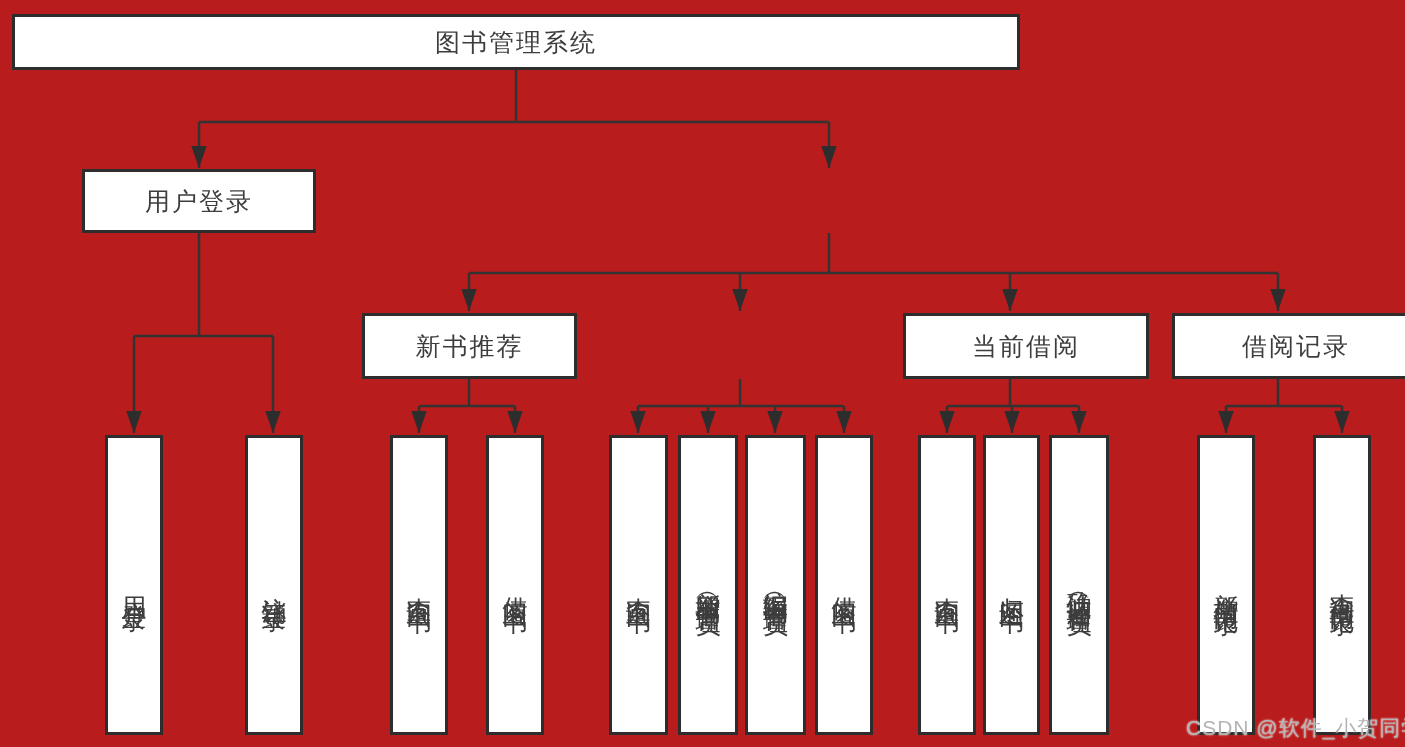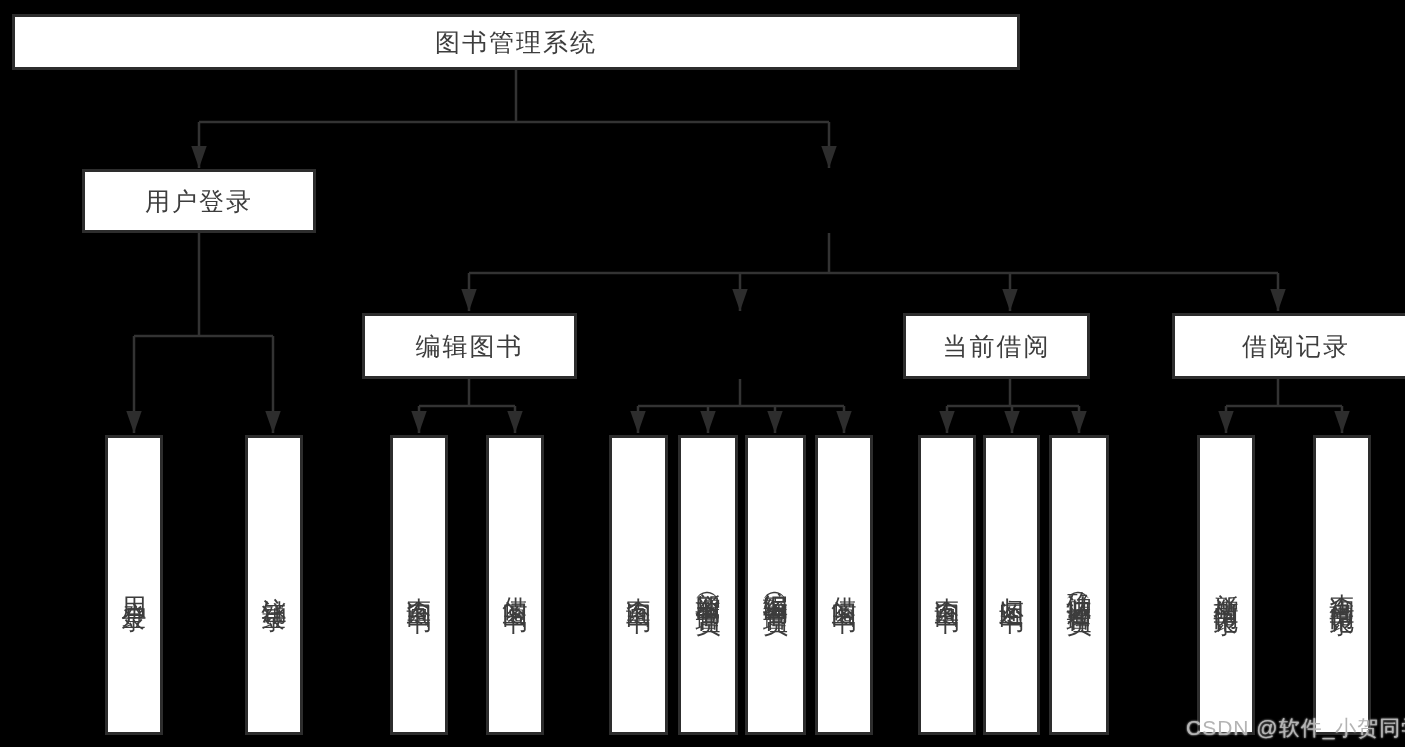--- a/index.html
+++ b/index.html
@@ -1,17 +1,17 @@
 <!DOCTYPE html>
 <html><head>
 <meta charset="utf-8">
 <style>
   html,body{margin:0;padding:0;background:#ffffff;}
   .canvas{
-    position:relative;width:1405px;height:747px;background:#000000;overflow:hidden;
+    position:relative;width:1405px;height:747px;background:#b91c1c;overflow:hidden;
     font-family:"Liberation Sans","DejaVu Sans",sans-serif;
   }
   svg.connectors{position:absolute;left:0;top:0;z-index:1;}
   .box{
     position:absolute;box-sizing:border-box;z-index:2;
     border:3px solid #2d2d2d;background:#ffffff;
     display:flex;align-items:center;justify-content:center;
     font-size:25px;color:#3d3d3d;letter-spacing:2px;
     white-space:nowrap;
   }
@@ -82,22 +82,22 @@
       <path d="M1226,406 H1342"></path>
       <path d="M1226,406 V433" marker-end="url(#arrow)"></path>
       <path d="M1342,406 V433" marker-end="url(#arrow)"></path>
     </g>
   </svg>
 
   <div class="box" style="left:12px;top:14px;width:1008px;height:56px">图书管理系统</div>
 
   <div class="box" style="left:82px;top:169px;width:234px;height:64px">用户登录</div>
 
-  <div class="box" style="left:362px;top:313px;width:215px;height:66px">编辑图书</div>
-  <div class="box" style="left:903px;top:313px;width:187px;height:66px">当前借阅</div>
+  <div class="box" style="left:362px;top:313px;width:215px;height:66px">新书推荐</div>
+  <div class="box" style="left:903px;top:313px;width:246px;height:66px">当前借阅</div>
   <div class="box" style="left:1172px;top:313px;width:248px;height:66px">借阅记录</div>
 
   <div class="vbox" style="left:105px;top:435px;width:58px;height:300px">用户登录</div>
   <div class="vbox" style="left:245px;top:435px;width:58px;height:300px">注销登录</div>
 
   <div class="vbox" style="left:390px;top:435px;width:58px;height:300px">查询图书</div>
   <div class="vbox" style="left:486px;top:435px;width:58px;height:300px">借阅图书</div>
 
   <div class="vbox" style="left:609px;top:435px;width:59px;height:300px">查询图书</div>
   <div class="vbox" style="left:678px;top:435px;width:60px;height:300px;letter-spacing:3px">新增图书（管理员）</div>

